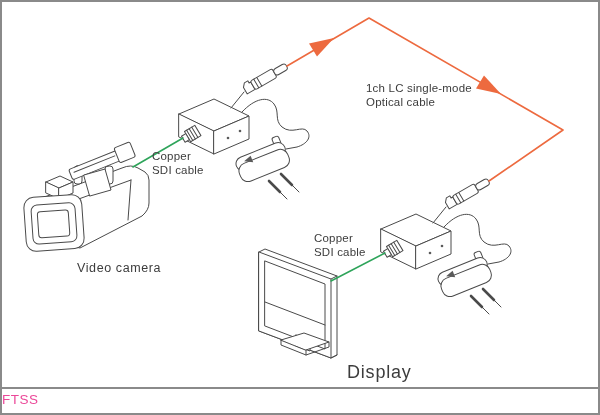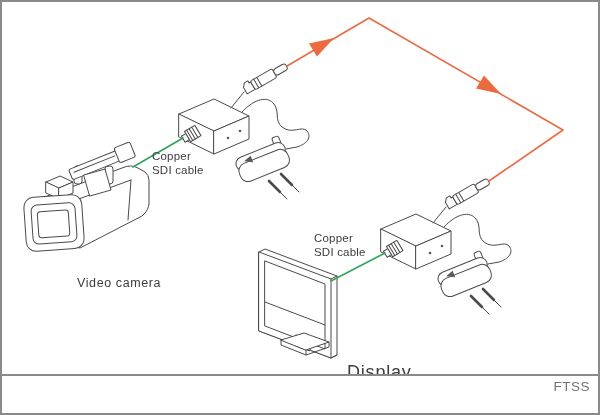--- a/index.html
+++ b/index.html
@@ -17,26 +17,26 @@
     position:absolute;
     white-space:pre-line;
     color:#3c3c3c;
     font-size:11.5px;
     line-height:1.22;
     letter-spacing:0.2px;
   }
   .lbl.big { font-size:12.5px; letter-spacing:0.6px; }
   .lbl.bigger { font-size:18px; letter-spacing:0.8px; }
   .footer {
-    position:absolute; left:0; right:0; bottom:17px;
+    position:absolute; left:0; right:0; bottom:4px;
     height:20px;
     border-top:2px solid #8a8a8a;
-    display:flex; align-items:center; justify-content:flex-end;
+    display:flex; align-items:center; justify-content:flex-start;
     padding-right:8px;
-    font-size:13.5px; color:#737373; letter-spacing:0.5px;
+    font-size:13.5px; color:#ec4899; letter-spacing:0.5px;
     background:#ffffff;
   }
 </style>
 </head>
 <body>
 
 <div class="frame">
 
   <svg class="art" width="596" height="389" viewBox="2 2 596 389">
 
@@ -135,25 +135,27 @@
 
       <polyline points="287,66 369,18 563,130 489,181" fill="none" stroke-width="1.6" stroke="#ed6a3f"></polyline>
       <polygon points="334,38 317,56.5 309,43.5" stroke="none" fill="#ed6a3f"></polygon>
       <polygon points="501,94 476,88.5 484,75.5" stroke="none" fill="#ed6a3f"></polygon>
     </g>
   </svg>
 
   <div class="lbl" style="left:150px; top:147px;">Copper
 SDI cable</div>
 
+  <div class="lbl" style="left:364px; top:79px;">1ch LC single-mode
+Optical cable</div>
 
   <div class="lbl" style="left:312px; top:229px;">Copper
 SDI cable</div>
 
-  <div class="lbl big" style="left:75px; top:274px;">Video camera</div>
+  <div class="lbl big" style="left:75px; top:259px;">Video camera</div>
 
   <div class="lbl bigger" style="left:345px; top:360px;">Display</div>
 
   <div class="footer">
     <span>FTSS</span>
   </div>
 
 </div>
 
 </body></html>

